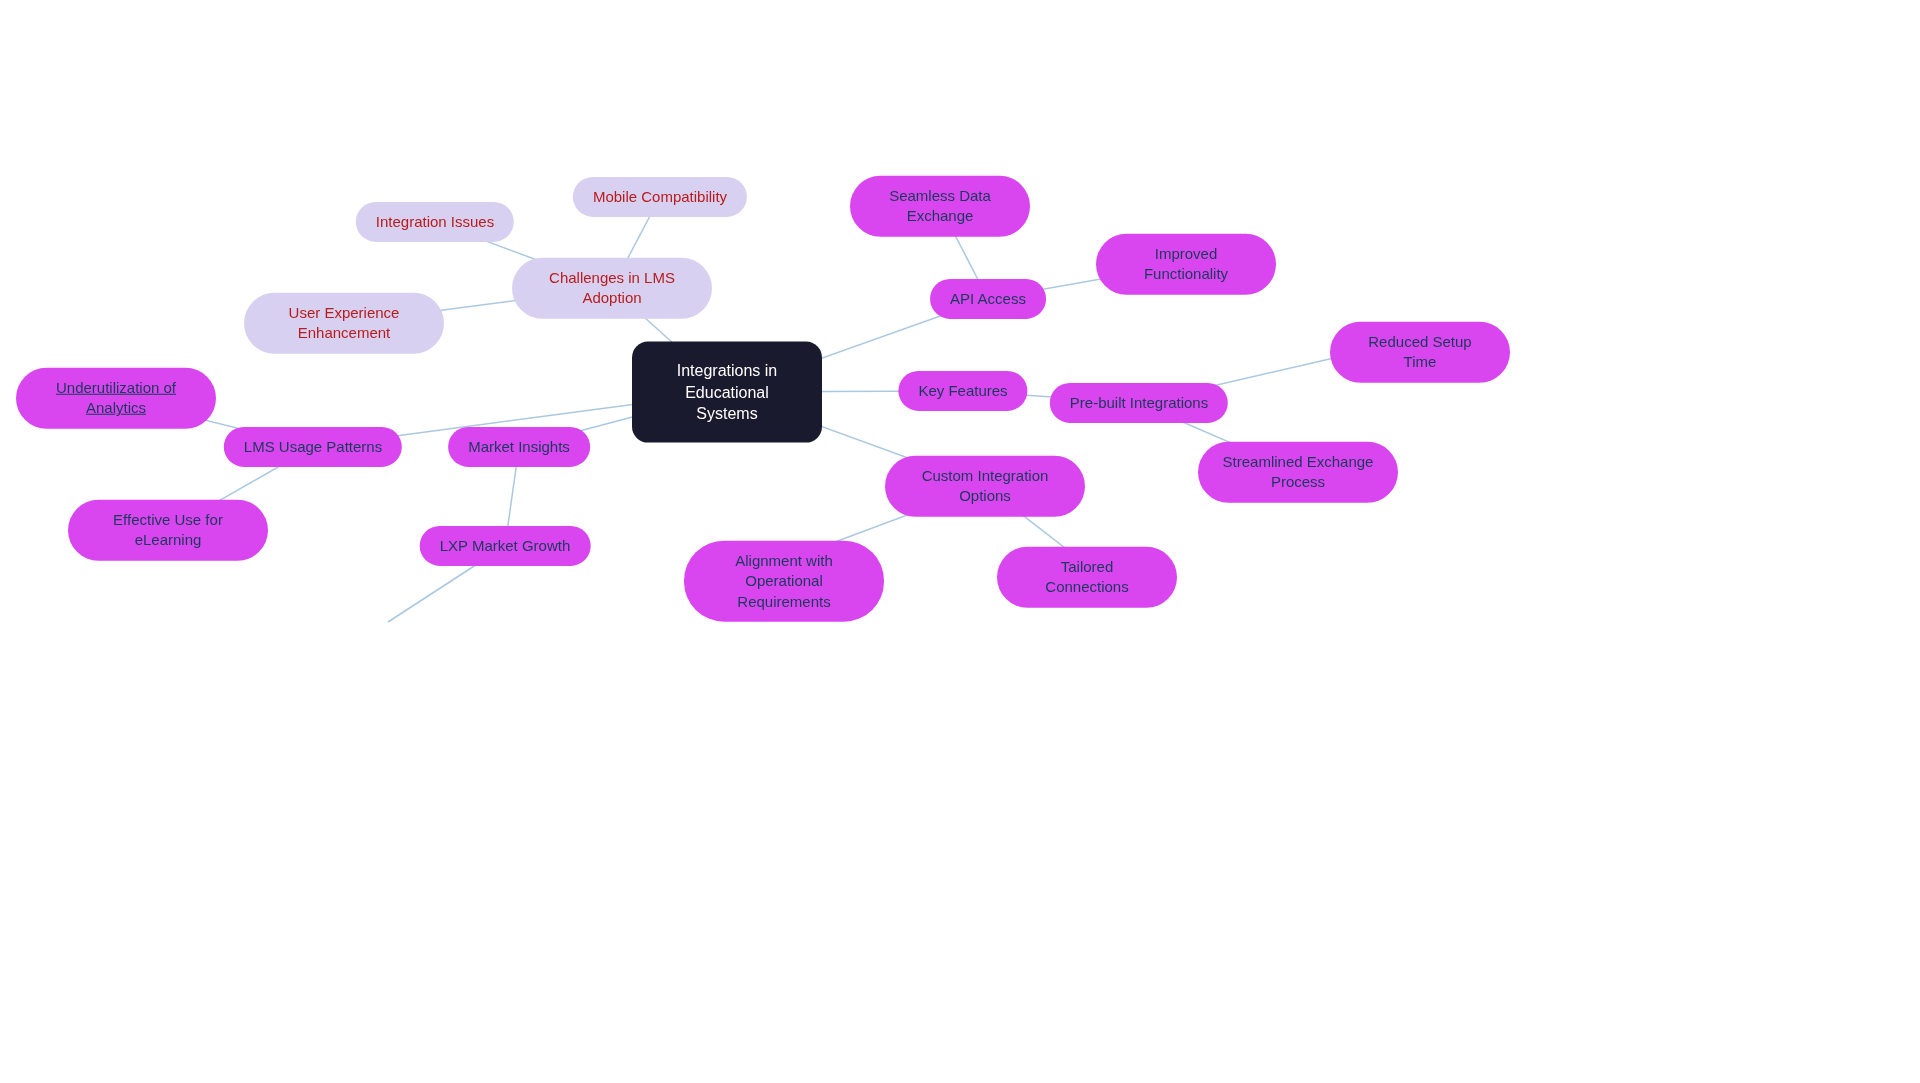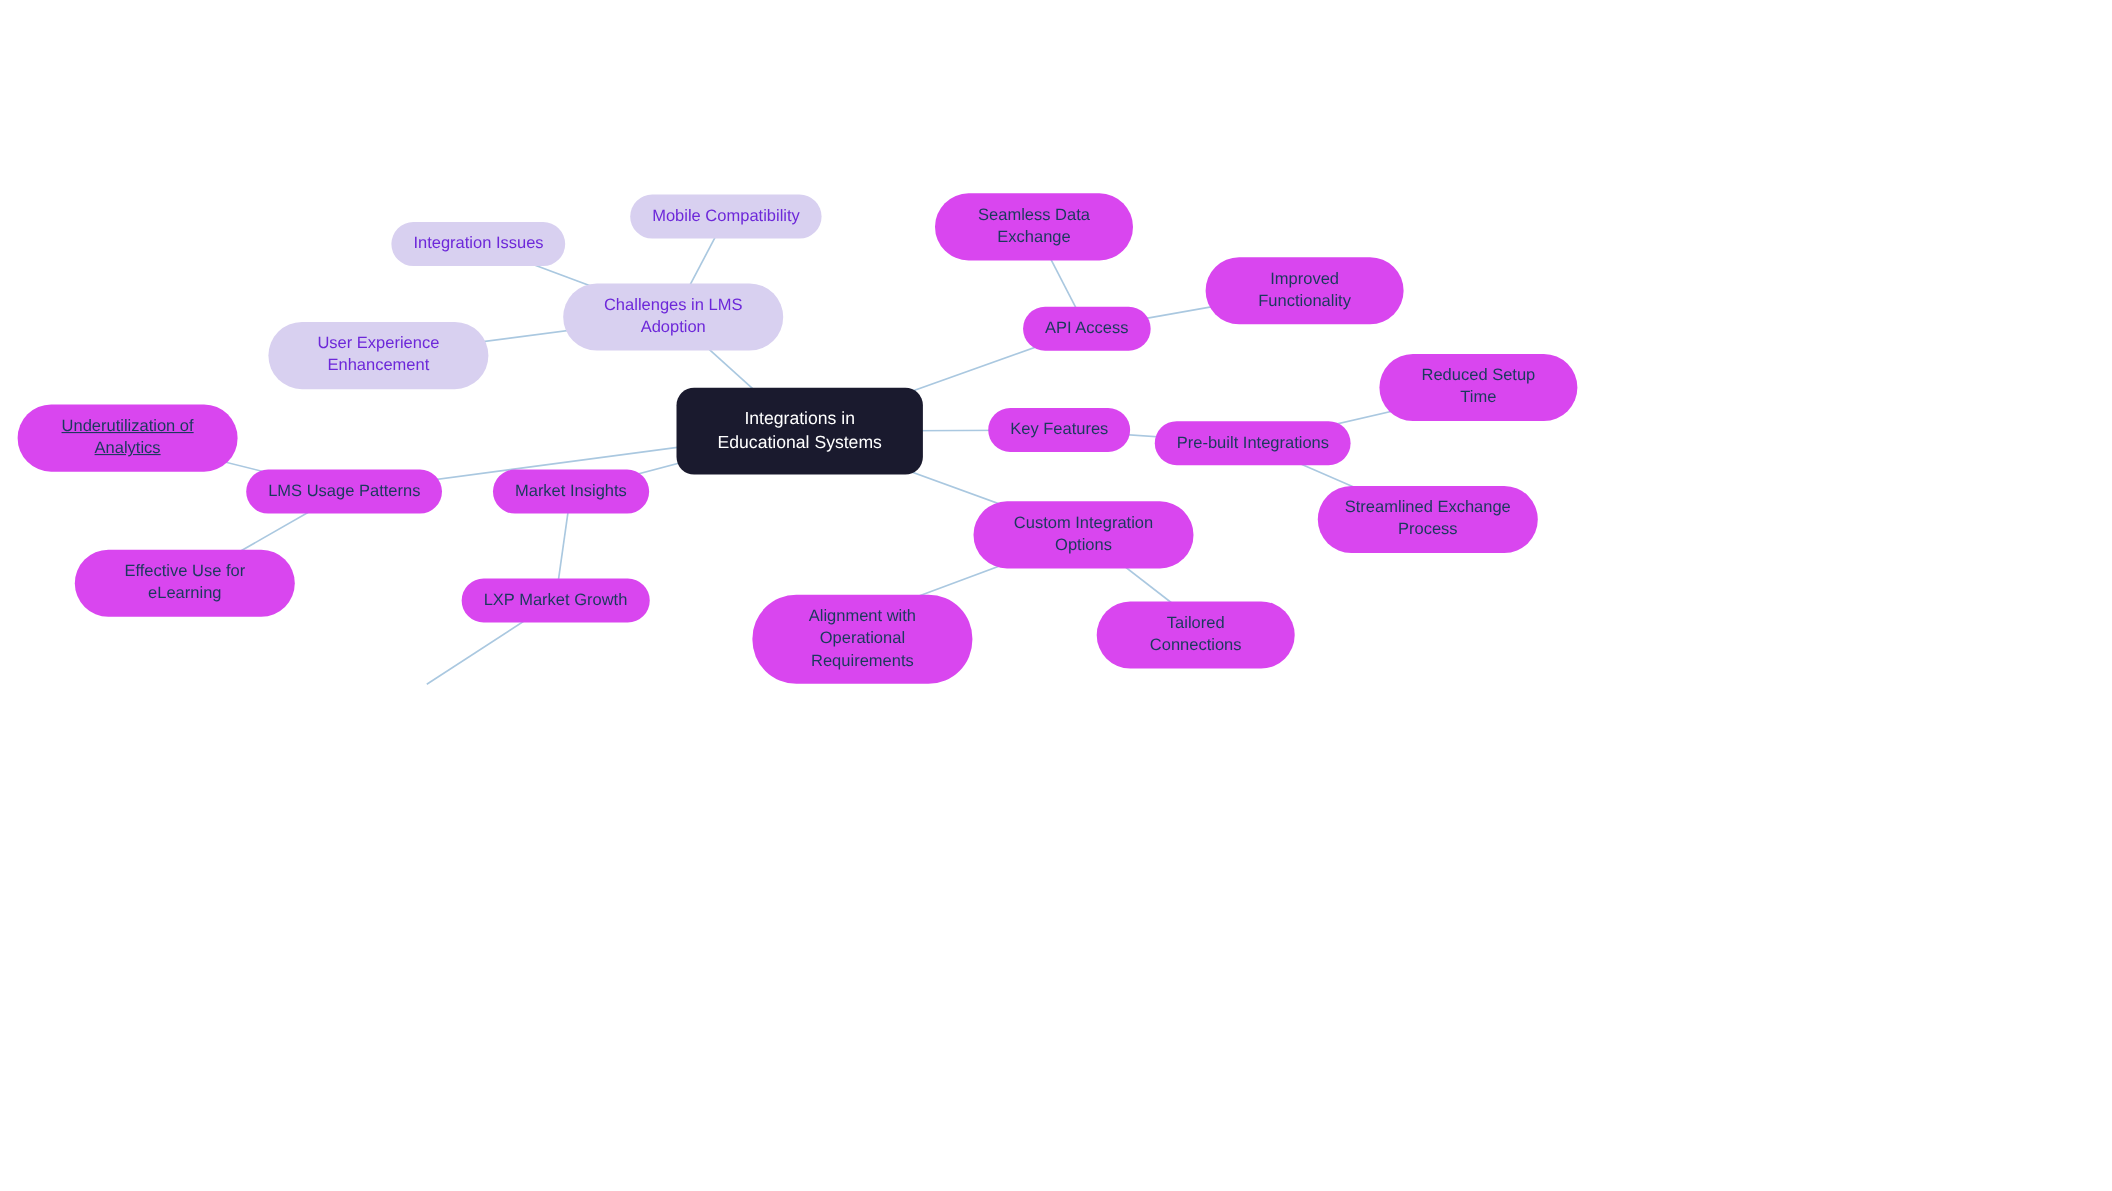--- a/index.html
+++ b/index.html
@@ -35,30 +35,30 @@
       cursor: default;
       white-space: pre-line;
     }
     .node-center {
       background: #1a1a2e;
       color: #ffffff;
       font-size: 16px;
       font-weight: 500;
       padding: 18px 28px;
       border-radius: 16px;
-      width: 224px;
+      width: 190px;
     }
     .node-blue {
       background: #d946ef;
       color: #1a3a5c;
       border: none;
     }
     .node-purple {
       background: #d8d0f0;
-      color: #6d28d9;
+      color: #b91c1c;
       border: none;
     }
   </style>
 </head>
 <body>
 
 <div id="mindmap">
   <svg id="lines">
       <line x1="727" y1="392" x2="612" y2="288" stroke="#aac8e0" stroke-width="1.5"></line>
       <line x1="612" y1="288" x2="660" y2="197" stroke="#aac8e0" stroke-width="1.5"></line>
@@ -89,18 +89,18 @@
     <div class="node node-blue" style="left: 116px; top: 398px; max-width: 200px; text-decoration: underline;">Underutilization of Analytics</div>
     <div class="node node-blue" style="left: 313px; top: 447px; max-width: 180px;">LMS Usage Patterns</div>
     <div class="node node-blue" style="left: 519px; top: 447px; max-width: 180px;">Market Insights</div>
     <div class="node node-blue" style="left: 168px; top: 530px; max-width: 200px;">Effective Use for eLearning</div>
     <div class="node node-blue" style="left: 505px; top: 546px; max-width: 180px;">LXP Market Growth</div>
     <div class="node node-blue" style="left: 940px; top: 206px; max-width: 180px;">Seamless Data Exchange</div>
     <div class="node node-blue" style="left: 988px; top: 299px; max-width: 180px;">API Access</div>
     <div class="node node-blue" style="left: 1186px; top: 264px; max-width: 180px;">Improved Functionality</div>
     <div class="node node-blue" style="left: 963px; top: 391px; max-width: 180px;">Key Features</div>
     <div class="node node-blue" style="left: 1139px; top: 403px; max-width: 180px;">Pre-built Integrations</div>
-    <div class="node node-blue" style="left: 1344px; top: 352px; max-width: 180px;">Reduced Setup Time</div>
+    <div class="node node-blue" style="left: 1420px; top: 352px; max-width: 180px;">Reduced Setup Time</div>
     <div class="node node-blue" style="left: 1298px; top: 472px; max-width: 200px;">Streamlined Exchange Process</div>
     <div class="node node-blue" style="left: 985px; top: 486px; max-width: 200px;">Custom Integration Options</div>
     <div class="node node-blue" style="left: 784px; top: 581px; max-width: 200px;">Alignment with Operational Requirements</div>
     <div class="node node-blue" style="left: 1087px; top: 565px; max-width: 180px; margin-top: 12px;">Tailored Connections</div>
   </div>
 
 </body></html>

